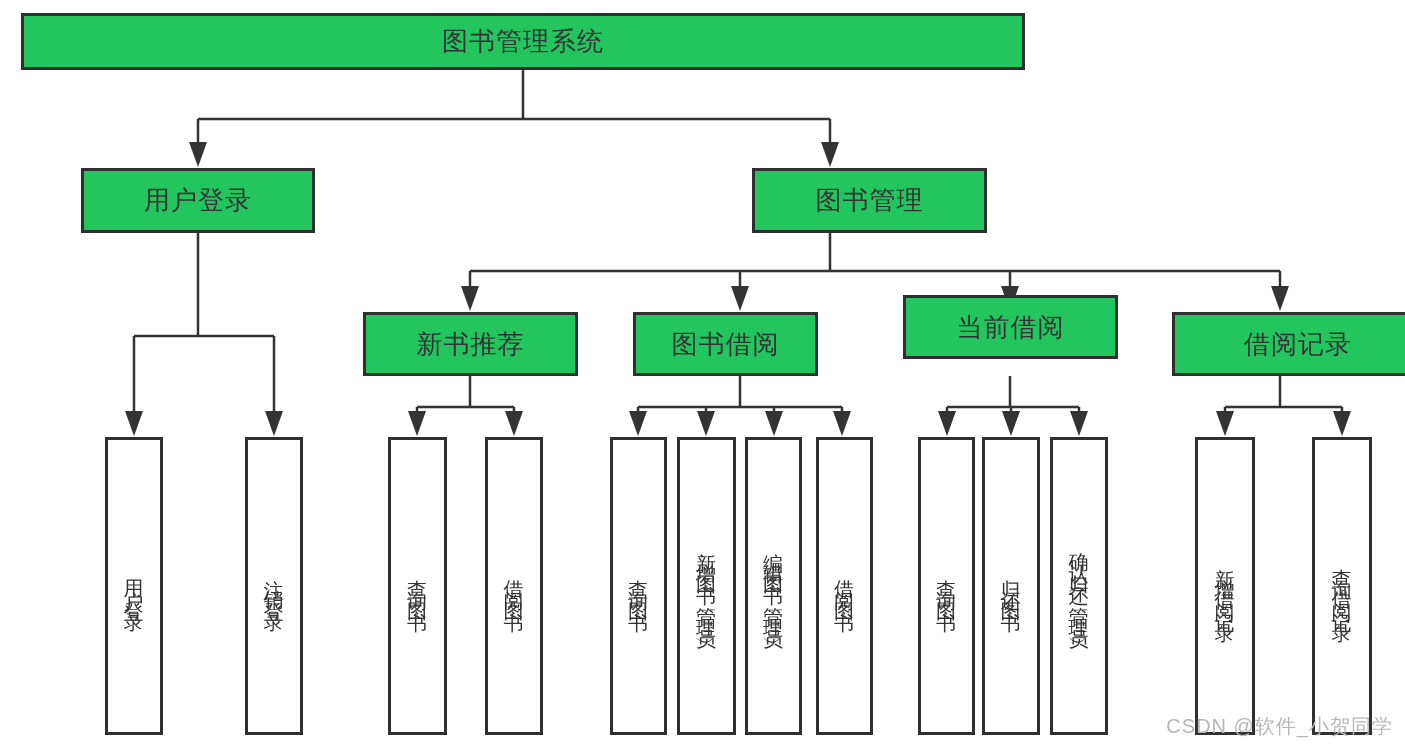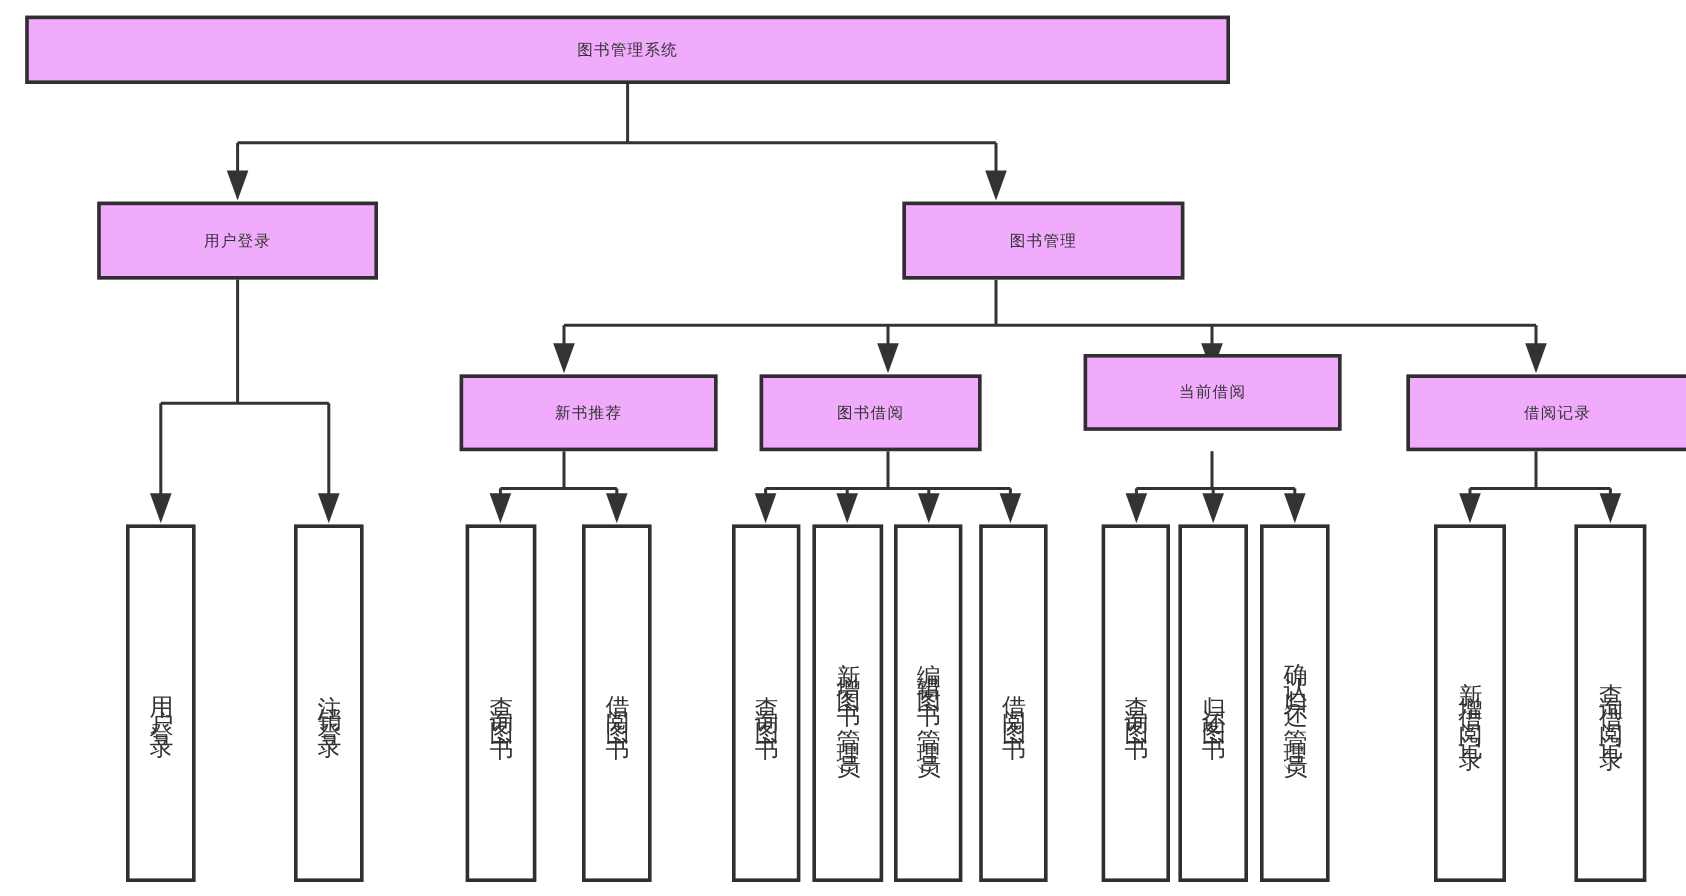--- a/index.html
+++ b/index.html
@@ -22,25 +22,25 @@
     fill: none;
   }
   .connector-layer polygon {
     fill: #333333;
     stroke: none;
   }
   .hbox {
     position: absolute;
     box-sizing: border-box;
     border: 3px solid #2f2f2f;
-    background: #f0abfc;
+    background: #22c55e;
     display: flex;
     align-items: center;
     justify-content: center;
-    font-size: 13px;
+    font-size: 26px;
     color: #333333;
     letter-spacing: 1px;
     white-space: nowrap;
   }
   .vbox {
     position: absolute;
     top: 437px;
     height: 298px;
     box-sizing: border-box;
     border: 3px solid #2f2f2f;
@@ -138,21 +138,21 @@
     <span>图书管理系统</span>
   </div>
 
   <div class="hbox" style="left:81px; top:168px; width:234px; height:65px;">
     <span>用户登录</span>
   </div>
   <div class="hbox" style="left:752px; top:168px; width:235px; height:65px;">
     <span>图书管理</span>
   </div>
 
-  <div class="hbox" style="left:363px; top:312px; width:215px; height:64px;margin-left:20px;">
+  <div class="hbox" style="left:363px; top:312px; width:215px; height:64px;">
     <span>新书推荐</span>
   </div>
   <div class="hbox" style="left:633px; top:312px; width:185px; height:64px;">
     <span>图书借阅</span>
   </div>
   <div class="hbox" style="left:903px; top:295px; width:215px; height:64px;">
     <span>当前借阅</span>
   </div>
   <div class="hbox" style="left:1172px; top:312px; width:252px; height:64px;align-items:center;">
     <span>借阅记录</span>
@@ -195,14 +195,15 @@
     <span class="vtext">确认归还（管理员）</span>
   </div>
 
   <div class="vbox" style="left:1195px; width:60px;">
     <span class="vtext">新增借阅记录</span>
   </div>
   <div class="vbox" style="left:1312px; width:60px;">
     <span class="vtext">查询借阅记录</span>
   </div>
 
+  <div class="watermark">CSDN @软件_小贺同学</div>
 
 </div>
 
 </body></html>

